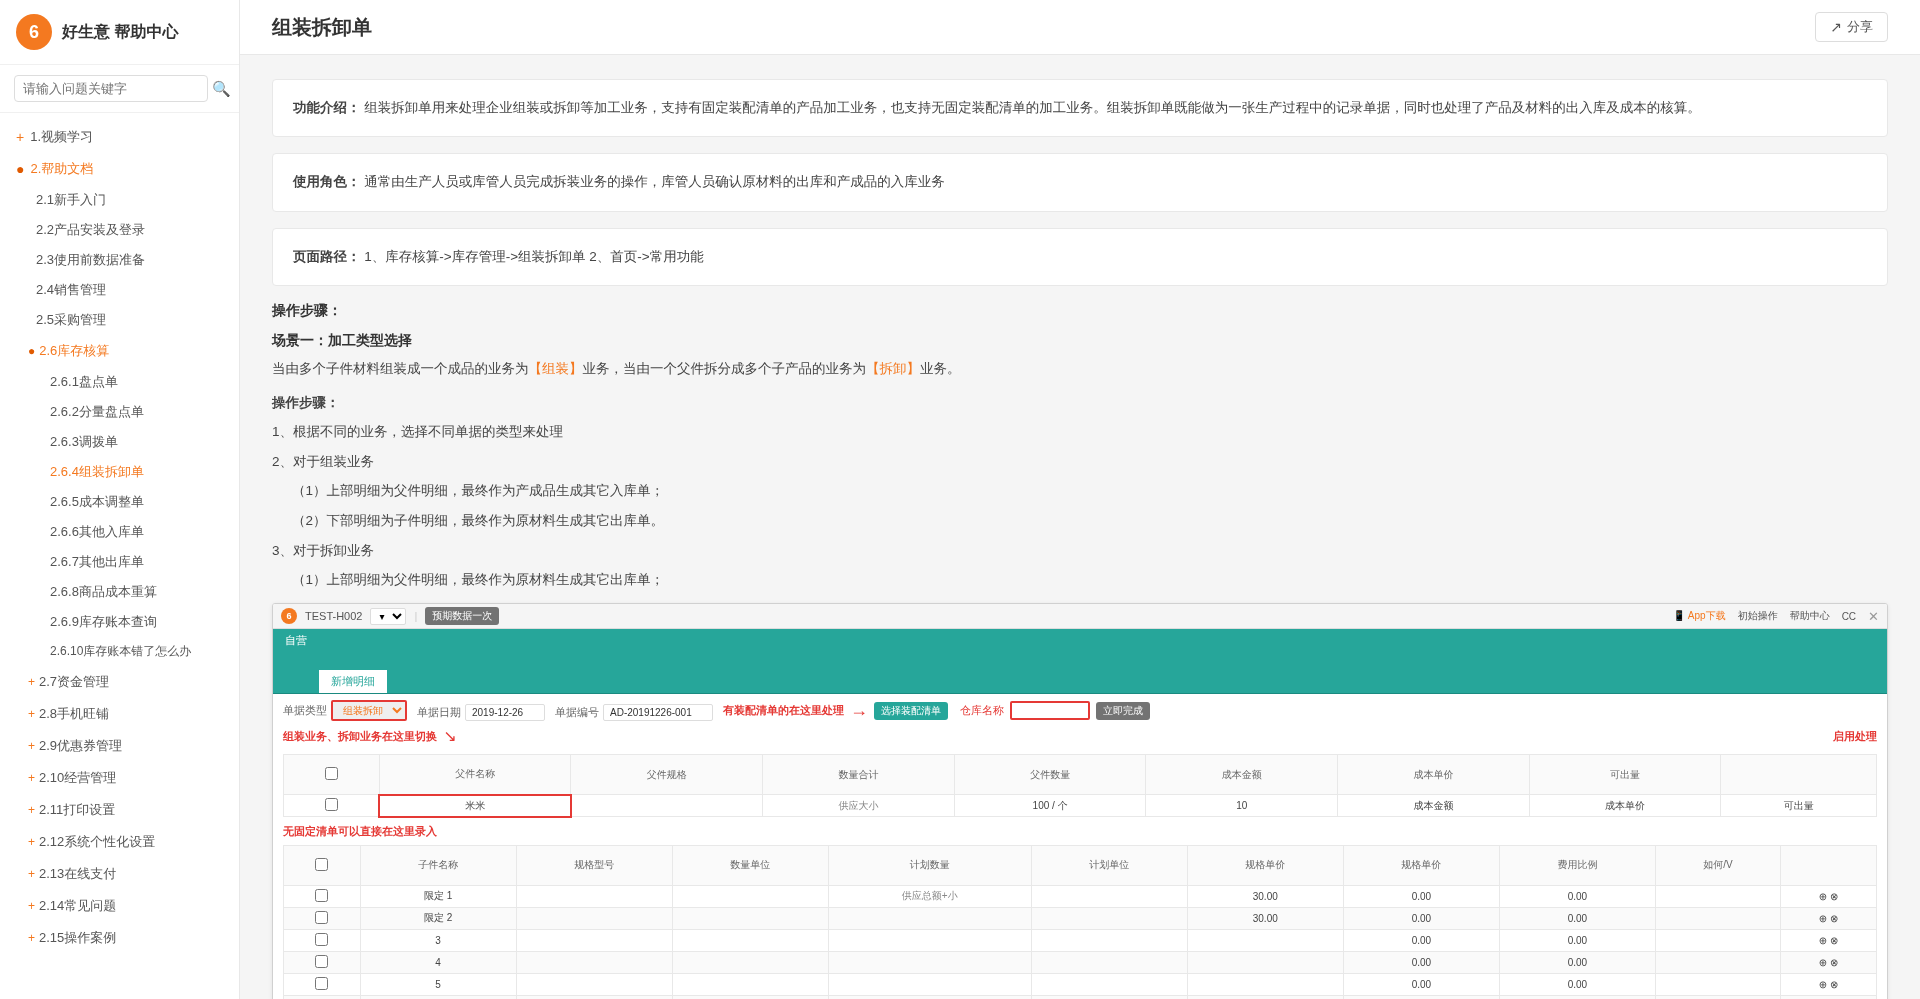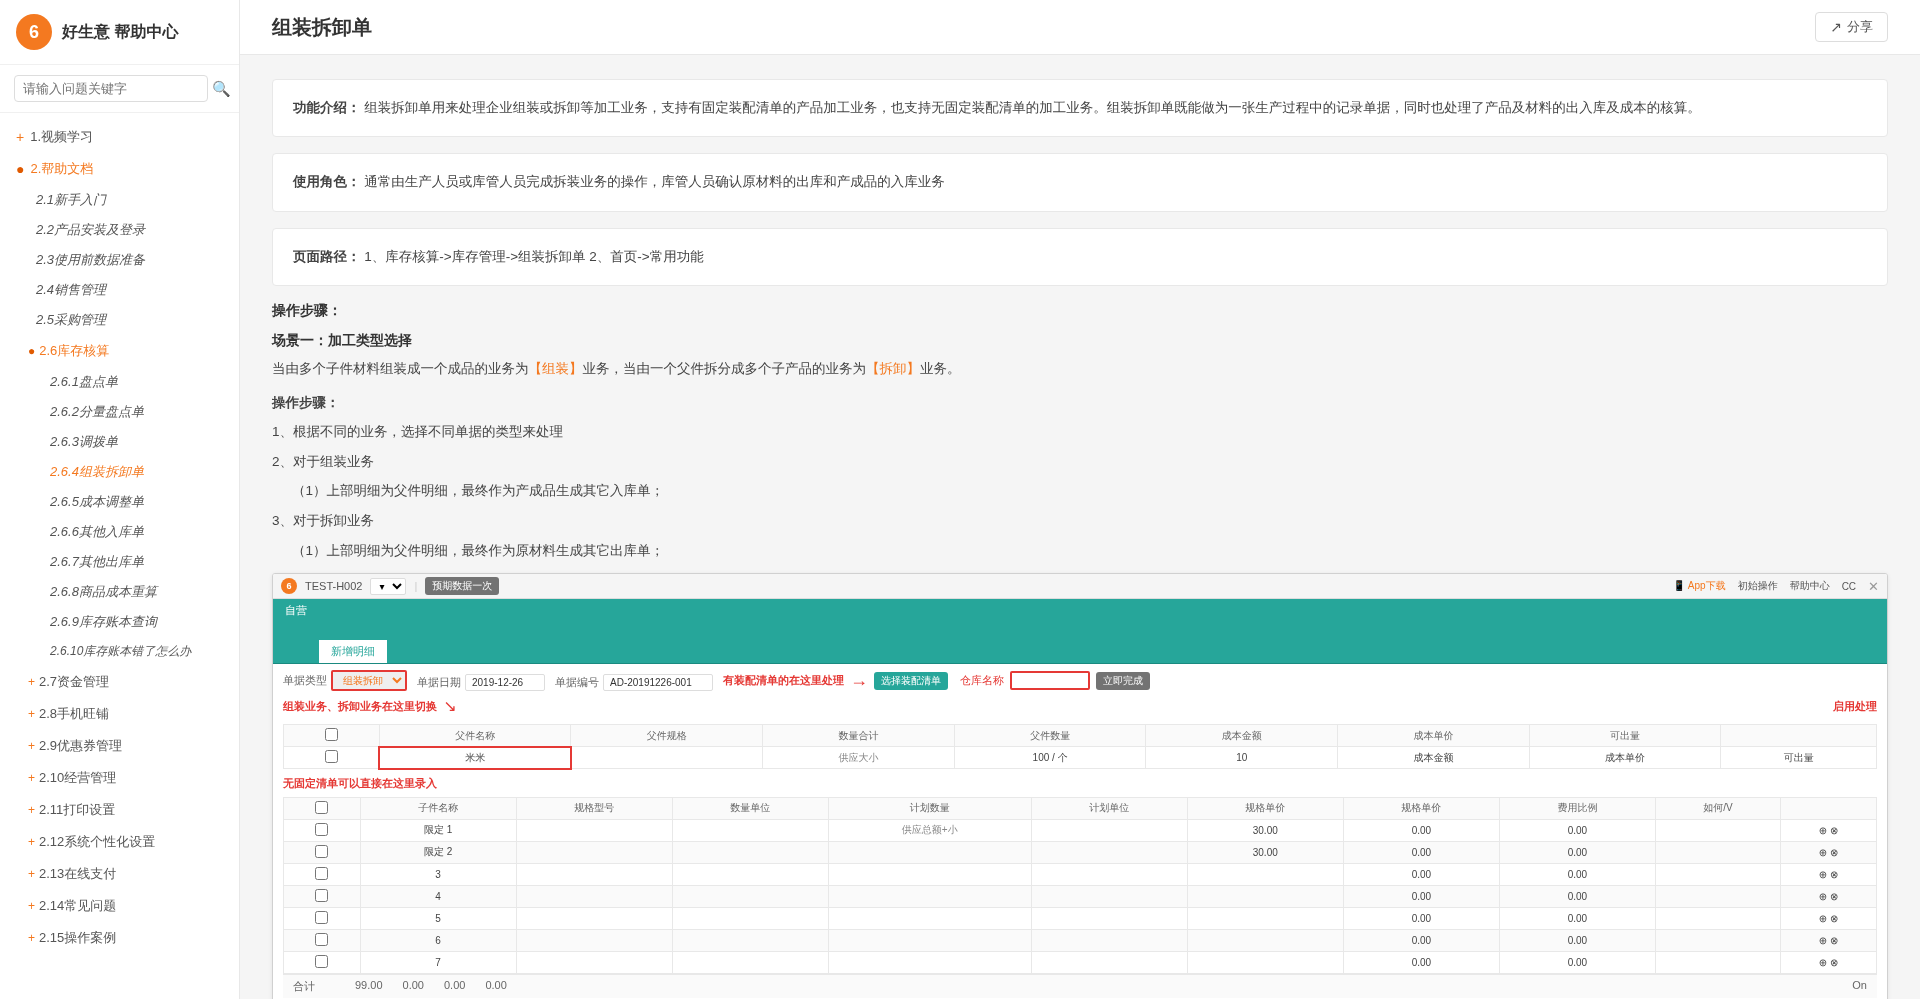--- a/index.html
+++ b/index.html
@@ -77,21 +77,20 @@
     .nav-item .plus-icon { color: #f47920; margin-right: 6px; font-size: 14px; }
     .nav-item.active { color: #f47920; }
     .nav-item.active .plus-icon { color: #e05a00; }
     .nav-item.minus { color: #f47920; }
     .nav-sub-item {
       padding: 6px 16px 6px 36px;
       cursor: pointer;
       font-size: 13px;
       color: #555;
       user-select: none;
-      font-style: italic;
     }
     .nav-sub-item.current { color: #f47920; font-weight: normal; }
 
     
     #main {
       flex: 1;
       display: flex;
       flex-direction: column;
       overflow: hidden;
       background: #f5f5f5;
@@ -184,21 +183,21 @@
     .scr-orange-btn { background: #737373; color: #fff; padding: 2px 7px; border-radius: 3px; font-size: 10px; border: none; }
     .scr-green-btn { background: #26a69a; color: #fff; padding: 2px 7px; border-radius: 3px; font-size: 10px; border: none; }
     .scr-tabs { background: #26a69a; display: flex; border-bottom: 1px solid #1a8a80; }
     .scr-tab { padding: 4px 12px; color: #fff; font-size: 11px; cursor: pointer; }
     .scr-tab.active { background: #fff; color: #26a69a; margin-top: 41px; }
     .scr-content { padding: 6px 10px; background: #fff; }
     .scr-form-label { color: #666; white-space: nowrap; }
     .scr-form-input { border: 1px solid #ddd; padding: 2px 6px; border-radius: 2px; font-size: 10px; color: #333; }
     .red-border { border: 2px solid #e53935 !important; }
     .scr-table { width: 100%; border-collapse: collapse; font-size: 10px; }
-    .scr-table th { background: #fafafa; border: 1px solid #e8e8e8; padding: 3px 6px; color: #666; text-align: center; font-weight: normal; }
+    .scr-table th { background: #fafafa; border: 1px solid #e8e8e8; padding: 12px 6px; color: #666; text-align: center; font-weight: normal; }
     .scr-table td { border: 1px solid #e8e8e8; padding: 3px 6px; color: #444; text-align: center; }
     .scr-table tr:nth-child(even) { background: #fafafa; }
     .scr-footer { display: flex; padding: 4px 10px; background: #fafafa; border-top: 1px solid #e8e8e8; font-size: 11px; color: #666; gap: 20px; }
   </style>
 </head>
 <body>
 
 <div id="sidebar">
   <div id="sidebar-header">
     <div class="logo-circle">6</div>
@@ -306,20 +305,21 @@
 
       <div class="scene-title">场景一：加工类型选择</div>
       <div class="step-text">
         当由多个子件材料组装成一个成品的业务为<span class="hl">【组装】</span>业务，当由一个父件拆分成多个子产品的业务为<span class="hl">【拆卸】</span>业务。
       </div>
 
       <div class="step-text" style="font-weight:bold;margin-top:8px;">操作步骤：</div>
       <div class="step-text">1、根据不同的业务，选择不同单据的类型来处理</div>
       <div class="step-text">2、对于组装业务</div>
       <div class="step-text indent-1">（1）上部明细为父件明细，最终作为产成品生成其它入库单；</div>
+      <div class="step-text indent-1">（2）下部明细为子件明细，最终作为原材料生成其它出库单。</div>
       <div class="step-text">3、对于拆卸业务</div>
       <div class="step-text indent-1">（1）上部明细为父件明细，最终作为原材料生成其它出库单；</div>
     </div>
 
     <div class="screenshot-box">
 
       <div class="scr-titlebar">
         <div class="scr-titlebar-left">
           <span class="scr-logo">6</span>
           <span style="color:#555;">TEST-H002</span>

